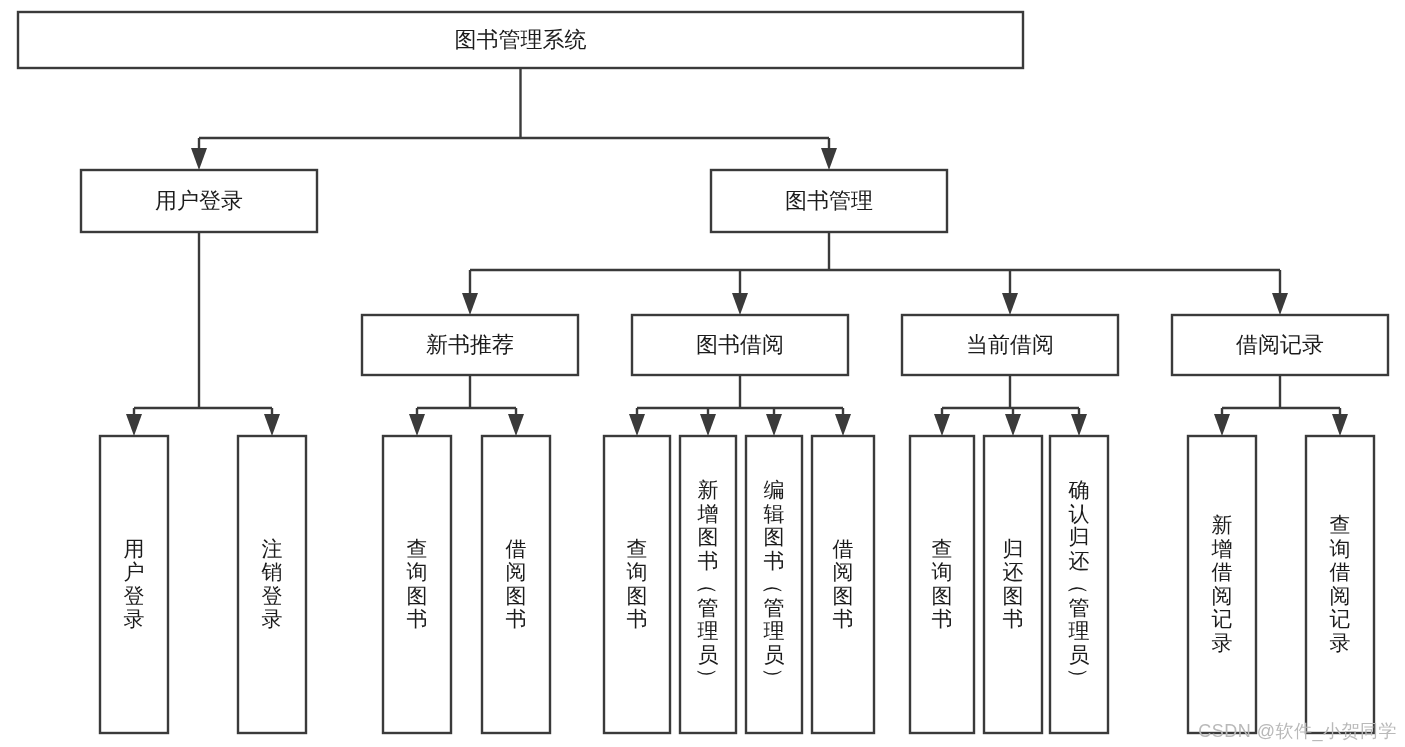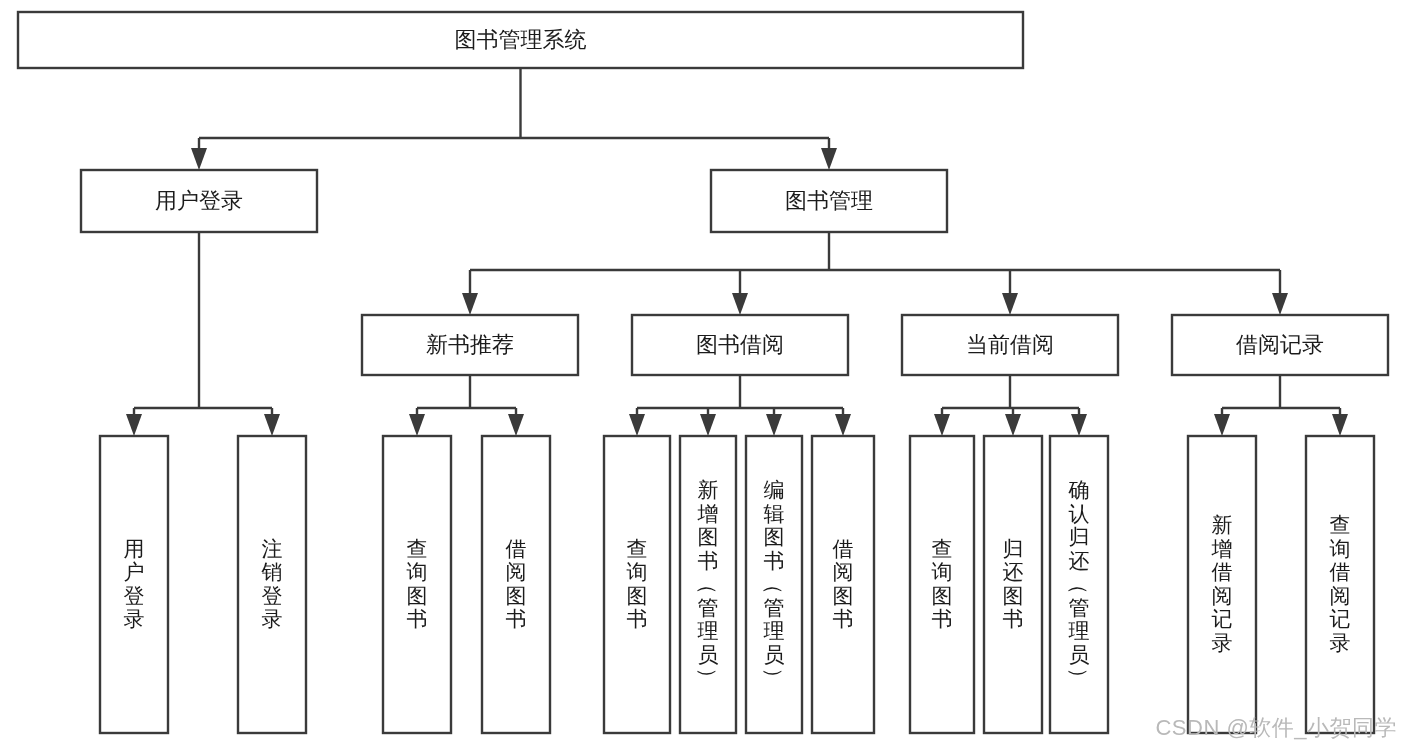--- a/index.html
+++ b/index.html
@@ -51,21 +51,21 @@
     fill: #1b1b1b;
     font-family: "Liberation Sans", "DejaVu Sans", sans-serif;
     font-size: 21px;
     text-anchor: middle;
   }
   .watermark {
     position: absolute;
     right: 8px;
     bottom: 4px;
     font-family: "Liberation Sans", "DejaVu Sans", sans-serif;
-    font-size: 22px;
+    font-size: 18px;
     color: #b9b9b9;
     white-space: nowrap;
     letter-spacing: 0.5px;
     pointer-events: none;
   }
 </style>
 </head>
 <body>
 
 <div id="chart-root">

